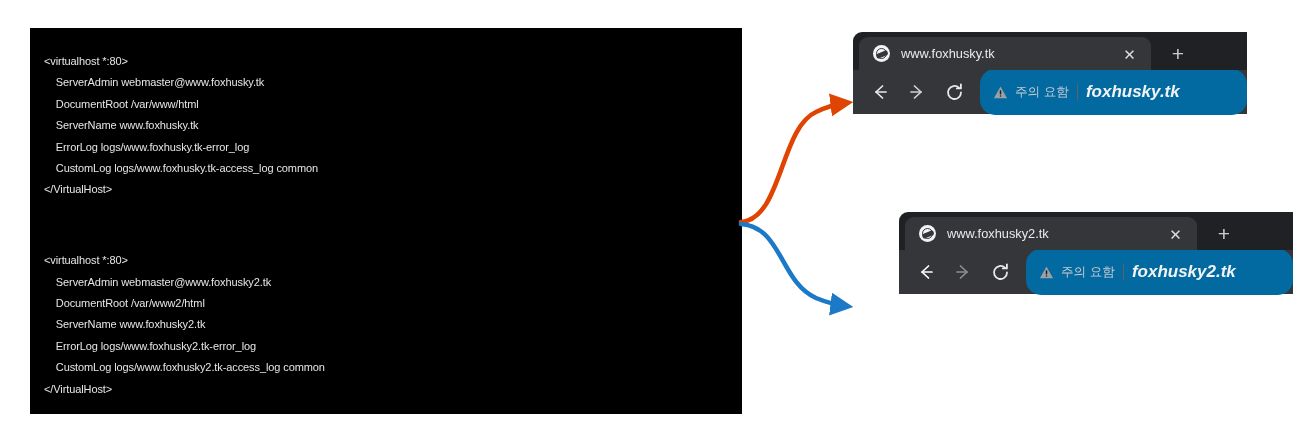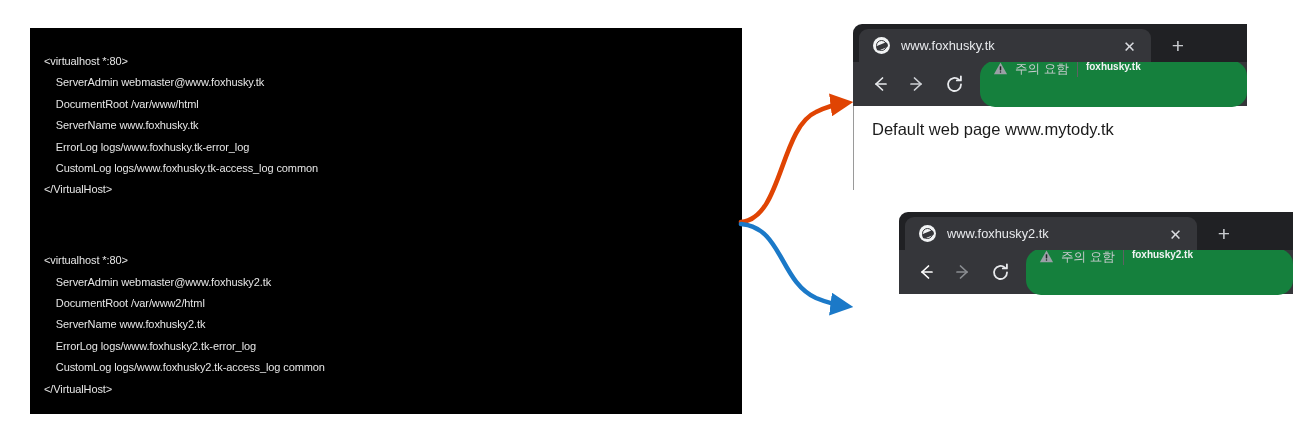--- a/index.html
+++ b/index.html
@@ -38,21 +38,21 @@
   }
   .conf-gap {
     height: 21.4px;
   }
 
   
   .browser {
     position: absolute;
     overflow: hidden;
   }
-  #browser-top  { left: 853px; top: 24px;  width: 394px; height: 166px; }
+  #browser-top  { left: 853px; top: 32px;  width: 394px; height: 166px; }
   #browser-bot  { left: 899px; top: 212px; width: 394px; height: 182px; }
 
   .tabstrip {
     position: relative;
     height: 38px;
     background: #202124;
     border-top-left-radius: 9px;
   }
   .tab {
     position: absolute;
@@ -142,24 +142,24 @@
     align-items: center;
     justify-content: center;
     flex: 0 0 auto;
     margin-right: 7px;
   }
   .navbtn svg { display: block; }
 
   .omnibox {
     height: 46px;
     flex: 1 1 auto;
-    background: #15803d;
+    background: #0369a1;
     border-radius: 15px;
     display: flex;
-    align-items: flex-start;
+    align-items: center;
     padding-left: 13px;
     margin-left: 4px;
     margin-right: 0;
     box-sizing: border-box;
     overflow: hidden;
     min-width: 0;
   }
   .warn-tri { flex: 0 0 auto; display:block; }
   .omni-warn-text {
     margin-left: 7px;
@@ -168,24 +168,25 @@
     white-space: nowrap;
   }
   .omni-sep {
     margin: 0 8px;
     width: 1px;
     height: 16px;
     background: #5f6163;
     flex: 0 0 auto;
   }
   .omni-url {
-    font-size: 10px;
+    font-size: 17px;
     color: #f1f3f4;
     white-space: nowrap;
     font-weight: 600;
+    font-style: italic;
   }
 
   .viewport {
     background: #ffffff;
     border-left: 1.4px solid #9a9a9a;
     box-sizing: border-box;
     height: 84px;
     padding: 14px 0 0 18px;
   }
   #browser-bot .viewport { height: 100px; }
@@ -257,23 +258,20 @@
       <svg class="warn-tri" width="15" height="15" viewBox="0 0 15 15">
           <path d="M7.5 1.4 L14.1 13.2 L0.9 13.2 Z" fill="#9aa0a6"></path>
           <rect x="6.75" y="5.2" width="1.5" height="4.2" rx="0.6" fill="#202124"></rect>
           <rect x="6.75" y="10.2" width="1.5" height="1.5" rx="0.7" fill="#202124"></rect>
         </svg>
       <span class="omni-warn-text">주의 요함</span>
       <span class="omni-sep"></span>
       <span class="omni-url">foxhusky.tk</span>
     </div>
   </div>
-  <div class="viewport">
-    <div class="page-text">Default web page www.mytody.tk</div>
-  </div>
 </div>
 
 <div class="browser" id="browser-bot">
   <div class="tabstrip">
     <div class="tab">
       <span class="favicon"></span>
       <span class="tab-title">www.foxhusky2.tk</span>
       <span class="tab-close">✕</span>
     </div>
     <div class="newtab">+</div>

